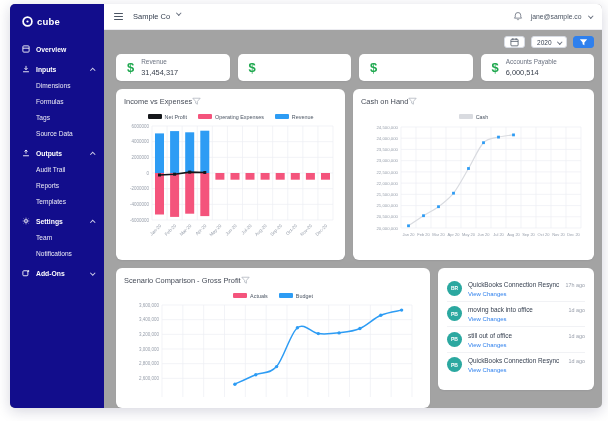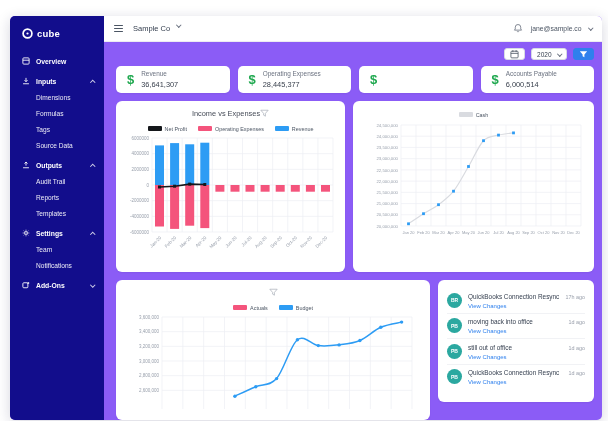--- a/index.html
+++ b/index.html
@@ -1,18 +1,18 @@
 <!DOCTYPE html>
 <html><head>
 <meta charset="utf-8">
 <style>
   *{box-sizing:border-box;margin:0;padding:0}
   html,body{width:608px;height:421px;overflow:hidden;background:#fff;
     font-family:"Liberation Sans",sans-serif;-webkit-font-smoothing:antialiased}
-  .app{position:absolute;left:10px;top:16px;width:592px;height:404px;background:#8b5cf6;
+  .app{position:absolute;left:10px;top:4px;width:592px;height:404px;background:#a3a3a3;
     border-radius:5px;box-shadow:0 3px 14px rgba(20,20,70,.18);display:flex;overflow:hidden}
 
   
   .sidebar{width:94px;flex-shrink:0;background:#120D8C;color:#fff;padding:8px 0 0 0;display:flex;flex-direction:column}
   .logo{display:flex;align-items:center;gap:4px;padding:4px 0 10px 12px}
   .logo .mark{width:11px;height:11px}
   .logo .word{font-size:9.5px;font-weight:700;letter-spacing:.2px}
   .nav{display:flex;flex-direction:column}
   .nav-h,.nav-c{display:flex;align-items:center;height:16px;cursor:pointer}
   .nav-h{padding:0 10px 0 12px;font-size:6.8px;font-weight:700;margin-top:4px}
@@ -41,21 +41,21 @@
 
   .kpis{display:flex;gap:8px;height:42px;margin-bottom:8px}
   .kpi{flex:1;background:#fff;border-radius:5px;box-shadow:0 1px 2px rgba(16,24,40,.06);
     display:flex;align-items:center;gap:7px;padding:0 4px 0 11px}
   .kpi .sym{color:#1FA84F;font-size:13px;font-weight:700}
   .kpi .lbl{font-size:6.4px;color:#6b7280}
   .kpi .val{font-size:7.4px;color:#39404d;margin-top:2.5px}
 
   .rowc{display:flex;gap:8px}
   .card{background:#fff;border-radius:6px;box-shadow:0 1px 2px rgba(16,24,40,.06);padding:8px;overflow:hidden}
-  .card-h{display:flex;justify-content:center;align-items:flex-start;height:14px}
+  .card-h{display:flex;justify-content:flex-start;align-items:flex-start;height:14px}
   .card-h .ttl{font-size:7.4px;color:#454b57}
   .legend{display:flex;justify-content:center;align-items:center;gap:11px;height:11px}
   .legend .it{display:flex;align-items:center;gap:3px;font-size:5.4px;color:#4b5563}
   .legend .sw{width:14px;height:5.5px;border-radius:1px;display:inline-block}
 
   .row2{height:172px;margin-bottom:8px}
   .card.income{width:229px;flex-shrink:0}
   .card.cash{flex:1}
   .row3{flex:1;align-items:stretch}
   .card.scen{width:314px;flex-shrink:0;height:140px}
@@ -207,29 +207,25 @@
             <path d="M1 1h9L6.6 4.9v3.4L4.4 7V4.9z" fill="#fff"></path>
           </svg>
         </button>
       </div>
 
       <div class="kpis">
         <div class="kpi">
           <span class="sym">$</span>
           <div>
               <div class="lbl">Revenue</div>
-               <div class="val">36,641,307</div>
+               <div class="val">31,454,317</div>
             </div>
         </div>
         <div class="kpi">
           <span class="sym">$</span>
-          <div>
-              <div class="lbl">Operating Expenses</div>
-               <div class="val">28,445,377</div>
-            </div>
         </div>
         <div class="kpi">
           <span class="sym">$</span>
         </div>
         <div class="kpi">
           <span class="sym">$</span>
           <div>
               <div class="lbl">Accounts Payable</div>
                <div class="val">6,000,514</div>
             </div>
@@ -316,20 +312,26 @@
               <rect x="197.0" y="51.0" width="9" height="6.7" fill="#F4547C"></rect>
               <path d="M35.5,53.0L50.6,52.2L65.7,50.1L80.8,50.5" stroke="#15171B" stroke-width="1.6" fill="none"></path>
               <rect x="34.0" y="51.5" width="3" height="3" fill="#15171B"></rect>
               <rect x="49.1" y="50.7" width="3" height="3" fill="#15171B"></rect>
               <rect x="64.2" y="48.6" width="3" height="3" fill="#15171B"></rect>
               <rect x="79.3" y="49.0" width="3" height="3" fill="#15171B"></rect>
             </svg>
         </section>
 
         <section class="card cash">
+          <div class="card-h">
+            <span class="ttl">Cash on Hand</span>
+            <svg class="funnel" width="9" height="9" viewBox="0 0 11 10">
+              <path d="M1 1h9L6.6 4.9v3.4L4.4 7V4.9z" fill="none" stroke="#aab0ba" stroke-width=".9"></path>
+              </svg>
+          </div>
           <div class="legend">
             <span class="it">
                 <i class="sw" style="background: rgb(217, 219, 224);"></i>
                 <span>Cash</span>
               </span>
           </div>
           <svg id="svg-cash" class="plot" width="225" height="126" viewBox="0 0 225 126">
               <line x1="40" x2="40" y1="5" y2="106" stroke="#eceef3" stroke-width="0.7"></line>
               <line x1="55" x2="55" y1="5" y2="106" stroke="#eceef3" stroke-width="0.7"></line>
               <line x1="70" x2="70" y1="5" y2="106" stroke="#eceef3" stroke-width="0.7"></line>
@@ -384,20 +386,21 @@
               <rect x="121.1" y="19.3" width="2.8" height="2.8" fill="#2D9CF4"></rect>
               <rect x="136.1" y="13.7" width="2.8" height="2.8" fill="#2D9CF4"></rect>
               <rect x="151.1" y="11.5" width="2.8" height="2.8" fill="#2D9CF4"></rect>
             </svg>
         </section>
       </div>
 
       <div class="rowc row3">
         <section class="card scen">
           <div class="card-h">
+            <span class="ttl">Scenario Comparison - Gross Profit</span>
             <svg class="funnel" width="9" height="9" viewBox="0 0 11 10">
               <path d="M1 1h9L6.6 4.9v3.4L4.4 7V4.9z" fill="none" stroke="#aab0ba" stroke-width=".9"></path>
               </svg>
           </div>
           <div class="legend">
             <span class="it">
                 <i class="sw" style="background: rgb(244, 84, 124);"></i>
                 <span>Actuals</span>
               </span>
             <span class="it">

